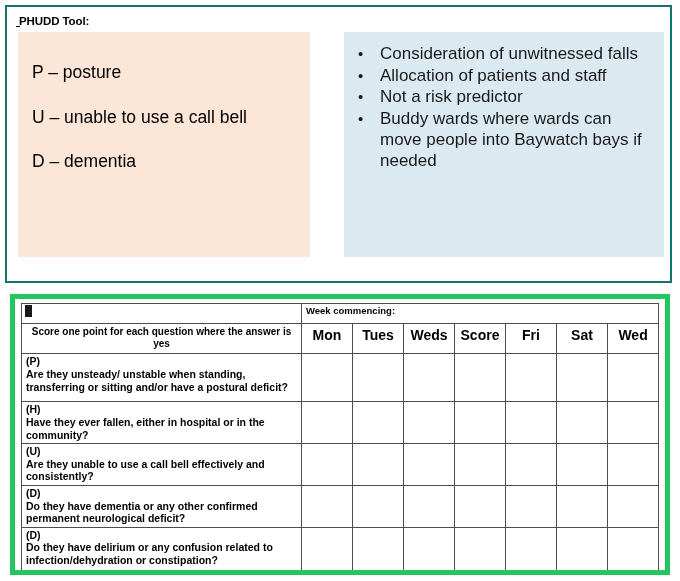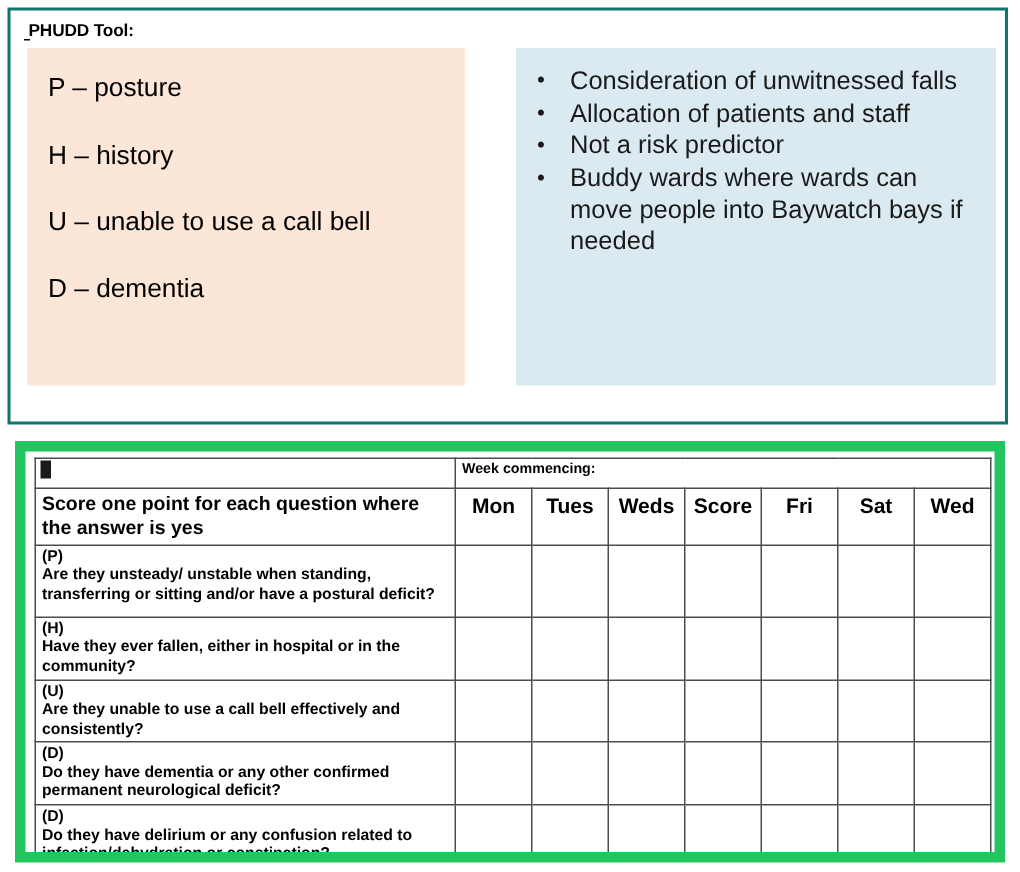--- a/index.html
+++ b/index.html
@@ -57,21 +57,21 @@
     box-sizing: border-box;
     padding: 10px 14px 0 14px;
   }
   .phudd-line {
     font-size: 17.5px;
     color: #000000;
     line-height: 1.0;
     margin-bottom: 27px;
     white-space: nowrap;
   }
-  .phudd-line:first-child { margin-top: 8px; }
+  .phudd-line:first-child { margin-top: 22px; }
 
   #notes-box {
     position: absolute;
     left: 337px;
     top: 25px;
     width: 320px;
     height: 225px;
     background: #daeaf0;
     box-sizing: border-box;
     padding: 12px 10px 0 14px;
@@ -92,21 +92,21 @@
   }
   .note-text { flex: 1 1 auto; }
 
   
   #bottom-panel {
     position: absolute;
     left: 10px;
     top: 294px;
     width: 660px;
     height: 281px;
-    border: 7px solid #22c55e;
+    border: 5px solid #22c55e;
     box-sizing: border-box;
     background: #ffffff;
     overflow: hidden;
   }
 
   #phudd-table {
     position: absolute;
     left: 6px;
     top: 4px;
     width: 638px;
@@ -139,23 +139,23 @@
   .cell-week {
     padding: 1px 0 1px 4px !important;
     font-size: 9.5px;
     font-weight: bold;
     color: #000;
     vertical-align: middle;
   }
 
   .cell-scoretitle {
     padding: 2px 4px 3px 4px !important;
-    font-size: 13px;
-    font-weight: bold;
-    text-align: left;
+    font-size: 10px;
+    font-weight: bold;
+    text-align: center;
     line-height: 1.22;
     color: #000;
   }
 
   .cell-day {
     font-size: 14px;
     font-weight: bold;
     text-align: center;
     padding: 3px 0 4px 0 !important;
     color: #000;
@@ -182,21 +182,20 @@
 </style>
 </head>
 <body>
 
 <div id="top-panel">
 
   <div id="phudd-heading">PHUDD Tool:</div>
 
   <div id="phudd-box">
     <div class="phudd-line">P – posture</div>
-    <div class="phudd-line">H – history</div>
     <div class="phudd-line">U – unable to use a call bell</div>
     <div class="phudd-line">D – dementia</div>
   </div>
 
   <div id="notes-box">
     <div class="note-item">
       <span class="note-bullet">•</span>
       <span class="note-text">Consideration of unwitnessed falls</span>
     </div>
     <div class="note-item">

